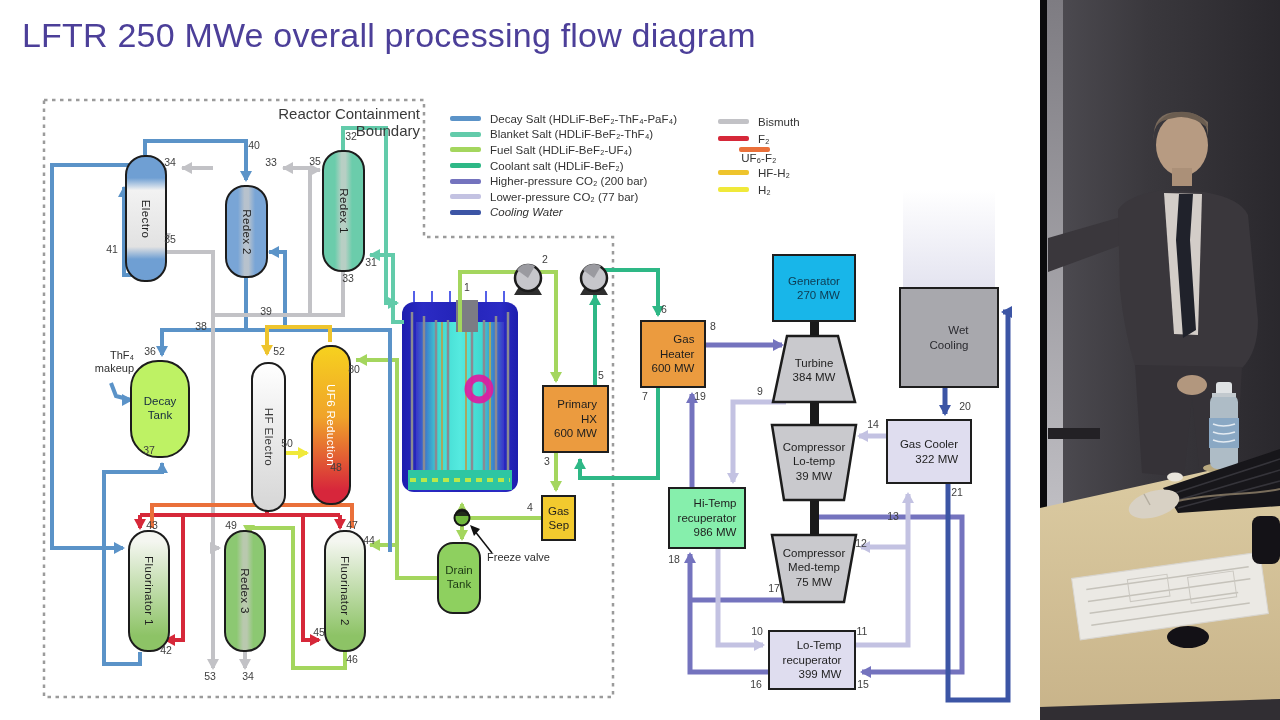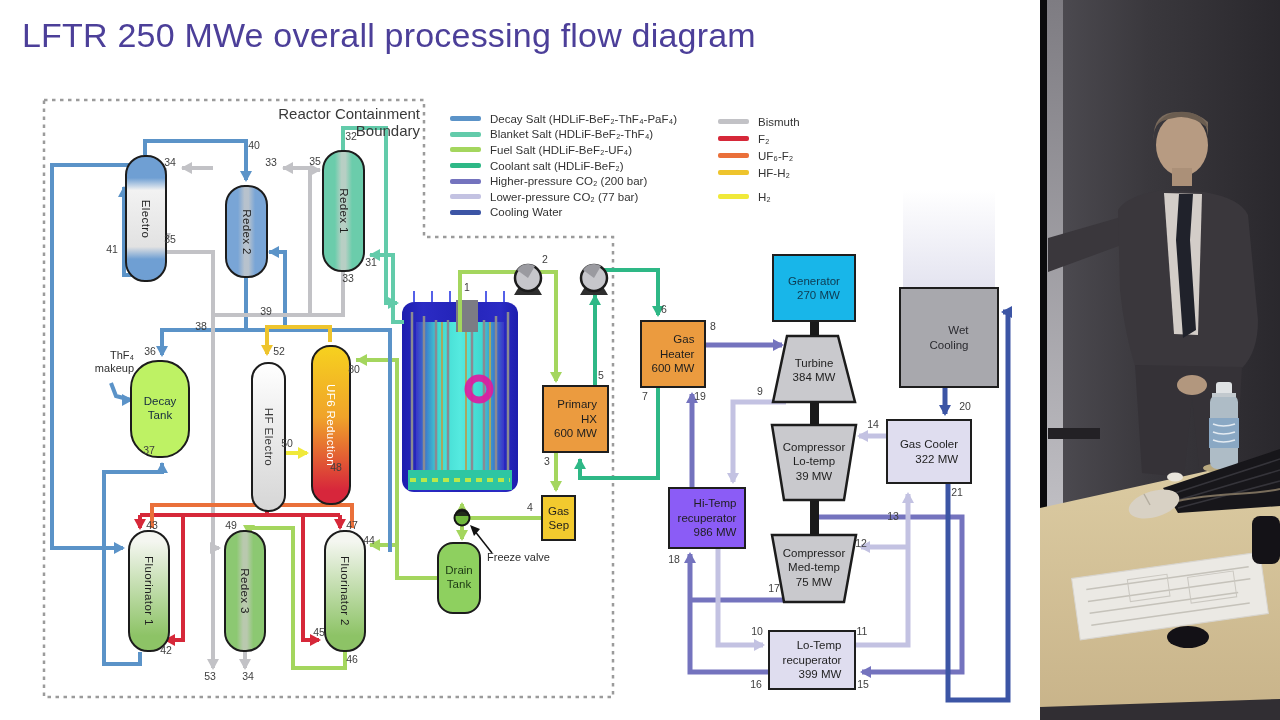--- a/index.html
+++ b/index.html
@@ -240,43 +240,43 @@
           <span class="legend-label">Coolant salt (HDLiF-BeF₂)</span>
         </div>
         <div class="legend-row" style="height: 15.6px;">
           <span class="legend-swatch" style="background: rgb(116, 115, 190);"></span>
           <span class="legend-label">Higher-pressure CO₂ (200 bar)</span>
         </div>
         <div class="legend-row" style="height: 15.6px;">
           <span class="legend-swatch" style="background: rgb(195, 194, 226);"></span>
           <span class="legend-label">Lower-pressure CO₂ (77 bar)</span>
         </div>
-        <div class="legend-row" style="height: 15.6px;">
+        <div class="legend-row" style="height: 15.6px; font-style: italic;">
           <span class="legend-swatch" style="background: rgb(60, 85, 165);"></span>
           <span class="legend-label">Cooling Water</span>
         </div>
       </div>
     <div class="legend-col" id="legend-right" style="left:718px;top:113px;">
         <div class="legend-row" style="height: 17px;">
           <span class="legend-swatch" style="background: rgb(194, 194, 198);"></span>
           <span class="legend-label">Bismuth</span>
         </div>
         <div class="legend-row" style="height: 17px;">
           <span class="legend-swatch" style="background: rgb(214, 40, 57);"></span>
           <span class="legend-label">F₂</span>
         </div>
-        <div class="legend-row" style="height: 17px;">
+        <div class="legend-row" style="height: 17px; flex-direction: column;">
           <span class="legend-swatch" style="background: rgb(234, 112, 58);"></span>
           <span class="legend-label">UF₆-F₂</span>
         </div>
         <div class="legend-row" style="height: 17px;">
           <span class="legend-swatch" style="background: rgb(238, 196, 45);"></span>
           <span class="legend-label">HF-H₂</span>
         </div>
-        <div class="legend-row" style="height: 17px; margin-top: 7px;">
+        <div class="legend-row" style="height: 17px;">
           <span class="legend-swatch" style="background: rgb(240, 233, 58);"></span>
           <span class="legend-label">H₂</span>
         </div>
       </div>
     <div id="boundary-label">Reactor Containment Boundary</div>
 
     <div id="plume"></div>
 
     <div class="vessel" style="left:125px;top:155px;width:42px;height:127px;border-radius:20px;
       background:linear-gradient(180deg,#6f9fd3 0%,#6f9fd3 17%,#f2f2f2 27%,#e2e2e2 73%,#6f9fd3 83%,#6f9fd3 100%);">
@@ -322,21 +322,21 @@
     <div class="pbox" style="left:542px;top:385px;width:67px;height:68px;background:#eb9b3f;">Primary
 HX
 600 MW</div>
     <div class="pbox" style="left:541px;top:495px;width:35px;height:46px;background:#f2ca2e;">Gas
 Sep</div>
     <div class="pbox" style="left:640px;top:320px;width:66px;height:68px;background:#eb9b3f;">Gas
 Heater
 600 MW</div>
     <div class="pbox" style="left:772px;top:254px;width:84px;height:68px;background:#18b6e9;color:#0e3a50;">Generator
 270 MW</div>
-    <div class="pbox" style="left:668px;top:487px;width:78px;height:62px;background:#8b5cf6;">Hi-Temp
+    <div class="pbox" style="left:668px;top:487px;width:78px;height:62px;background:#86efac;">Hi-Temp
 recuperator
 986 MW</div>
     <div class="pbox" style="left:768px;top:630px;width:88px;height:60px;background:#dfddef;">Lo-Temp
 recuperator
 399 MW</div>
     <div class="pbox" style="left:886px;top:419px;width:86px;height:65px;background:#dfddef;">Gas Cooler
 322 MW</div>
     <div class="pbox" style="left:899px;top:287px;width:100px;height:101px;background:#a8a8ad;color:#2a2a2f;">Wet
 Cooling</div>
 

